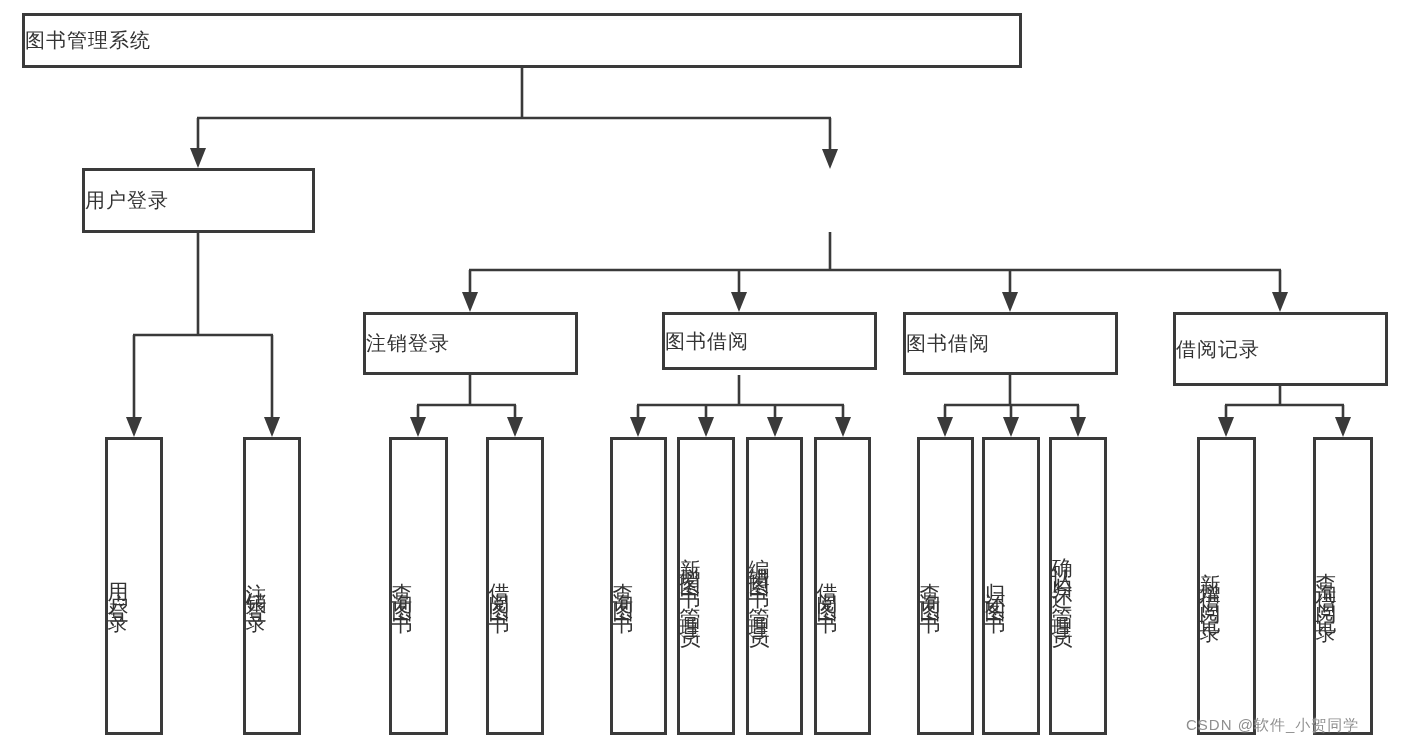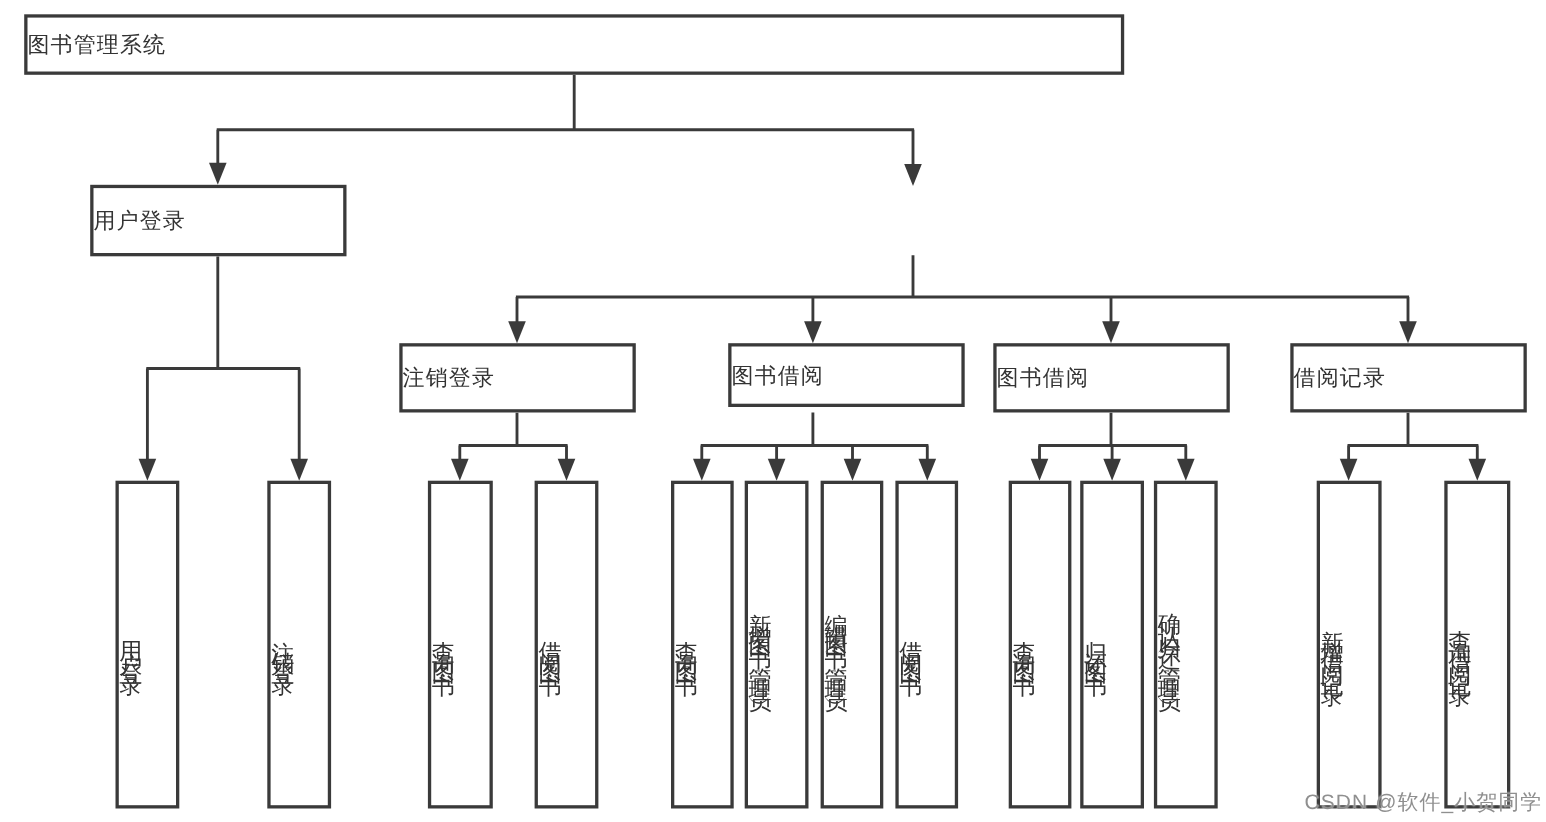--- a/index.html
+++ b/index.html
@@ -41,21 +41,21 @@
   .vnode .vtext {
     writing-mode: vertical-rl;
     text-orientation: mixed;
     font-size: 21px;
     letter-spacing: 10px;
     line-height: 1;
     white-space: nowrap;
   }
   .watermark {
     position: absolute;
-    font-size: 19px;
+    font-size: 15px;
     color: #8f8f8f;
     letter-spacing: 1px;
     white-space: nowrap;
     text-shadow: 0 0 2px #ffffff;
   }
 </style>
 </head>
 <body>
 
 <div class="canvas">
@@ -103,21 +103,21 @@
 
   <div class="node" style="left:363px;top:312px;width:215px;height:63px">
     <span class="label">注销登录</span>
   </div>
   <div class="node" style="left:662px;top:312px;width:215px;height:58px">
     <span class="label">图书借阅</span>
   </div>
   <div class="node" style="left:903px;top:312px;width:215px;height:63px">
     <span class="label">图书借阅</span>
   </div>
-  <div class="node" style="left:1173px;top:312px;width:215px;height:63px">
+  <div class="node" style="left:1173px;top:312px;width:215px;height:74px">
     <span class="label">借阅记录</span>
   </div>
 
   <div class="node vnode" style="left:105px;top:437px;width:58px;height:298px">
     <span class="vtext">用户登录</span>
   </div>
   <div class="node vnode" style="left:243px;top:437px;width:58px;height:298px">
     <span class="vtext">注销登录</span>
   </div>
 

